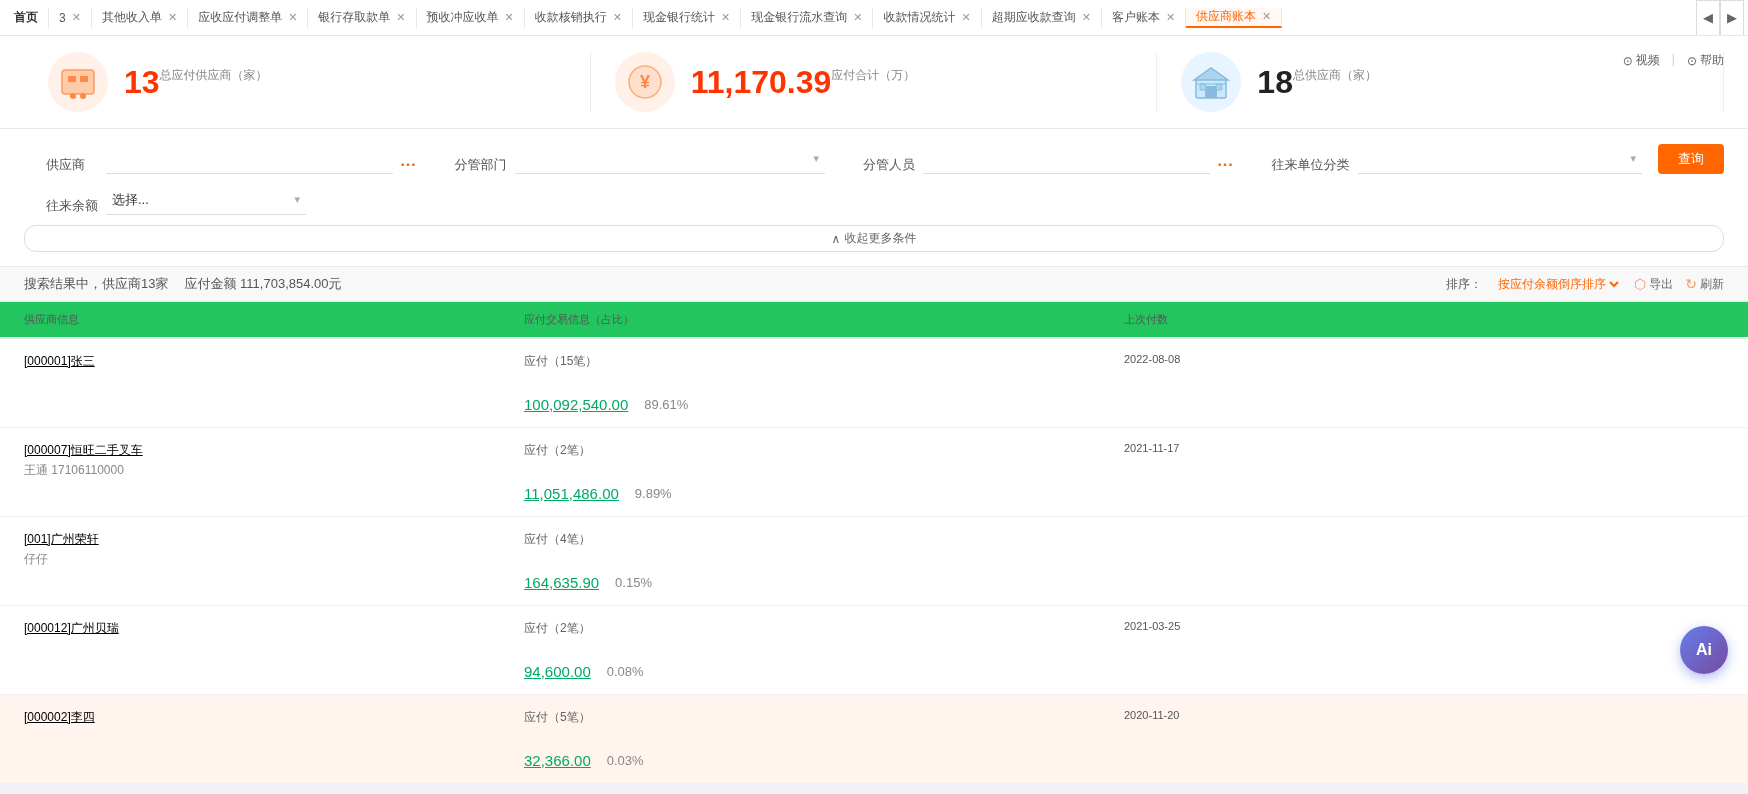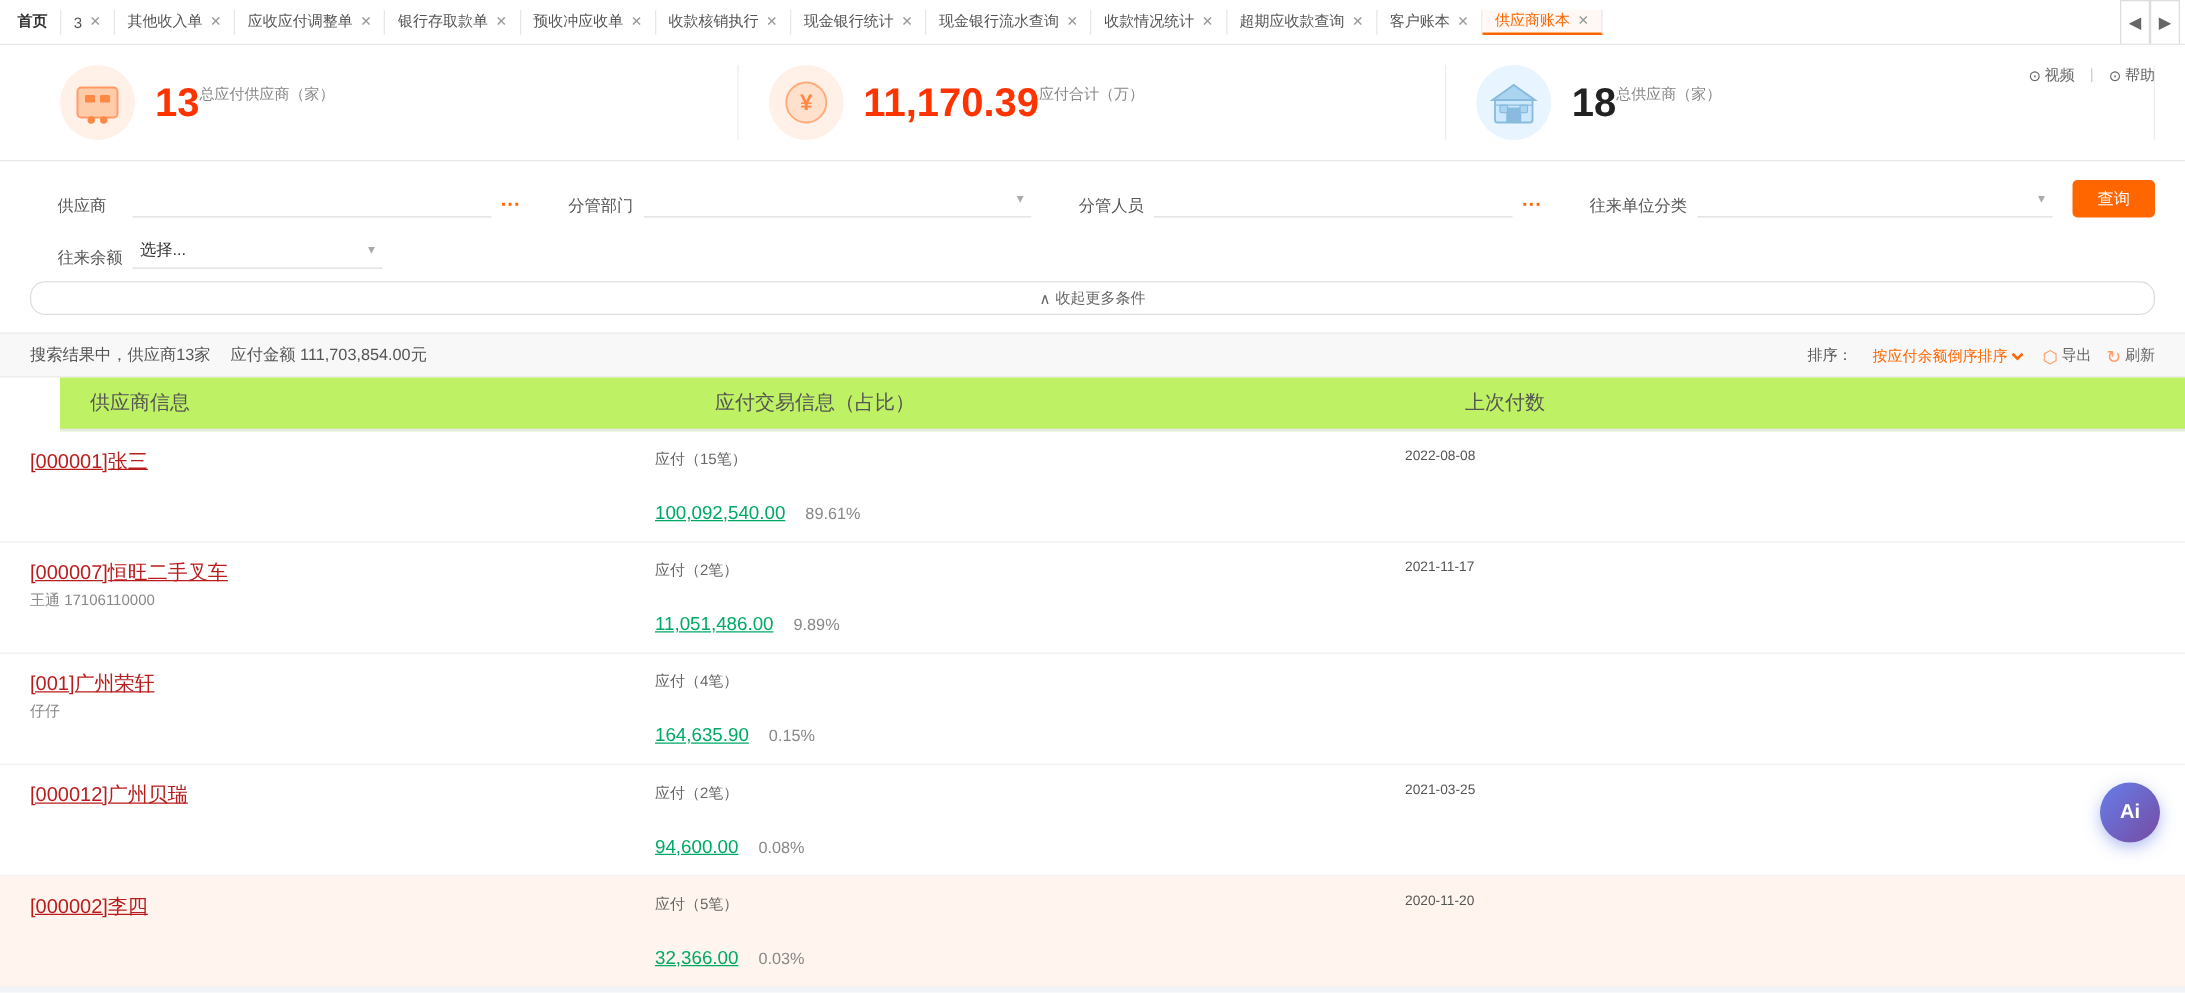--- a/index.html
+++ b/index.html
@@ -191,21 +191,21 @@
       padding: 4px 12px;
       border: 1px solid #ddd;
       border-radius: 12px;
       background: #fff;
       margin: 0 auto 4px;
     }
 
     
     .result-bar {
       display: flex;
-      align-items: flex-end;
+      align-items: center;
       justify-content: space-between;
       padding: 8px 24px;
       background: #f8f8f8;
       border-bottom: 1px solid #e8e8e8;
       font-size: 13px;
       color: #555;
     }
     .result-bar-left { display: flex; gap: 16px; }
     .result-bar-right { display: flex; align-items: center; gap: 12px; font-size: 12px; color: #666; }
     .sort-label { color: #555; }
@@ -228,41 +228,40 @@
 
     
     .table-container {
       background: #fff;
       margin: 0;
     }
     .table-header {
       display: grid;
       grid-template-columns: 500px 600px 1fr;
       padding: 10px 24px;
-      background: #bef264;
+      background: #22c55e;
       border-bottom: 2px solid #e8e8e8;
-      font-size: 16px;
+      font-size: 11px;
       color: #555;
       font-weight: 500;
-      margin-left: 48px;
     }
     .table-row {
       display: grid;
       grid-template-columns: 500px 600px 1fr;
       padding: 14px 24px;
       border-bottom: 1px solid #f0f0f0;
       align-items: start;
       cursor: pointer;
     }
     .table-row.highlighted { background: #fff5ee; }
     .supplier-name {
-      color: #b91c1c;
+      color: #000000;
       text-decoration: underline;
       cursor: pointer;
-      font-size: 16px;
+      font-size: 12px;
     }
     .supplier-sub {
       font-size: 12px;
       color: #888;
       margin-top: 3px;
     }
     .transaction-info { display: flex; flex-direction: column; gap: 2px; }
     .transaction-label { font-size: 12px; color: #666; }
     .transaction-amount {
       font-size: 15px;

